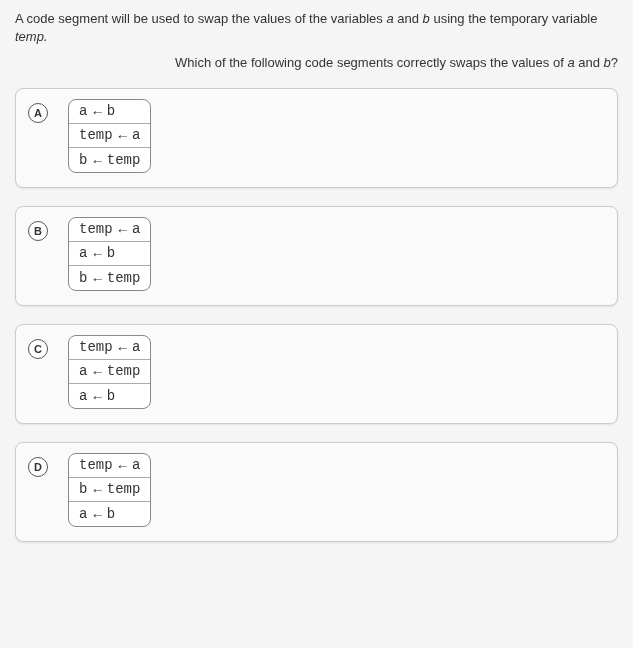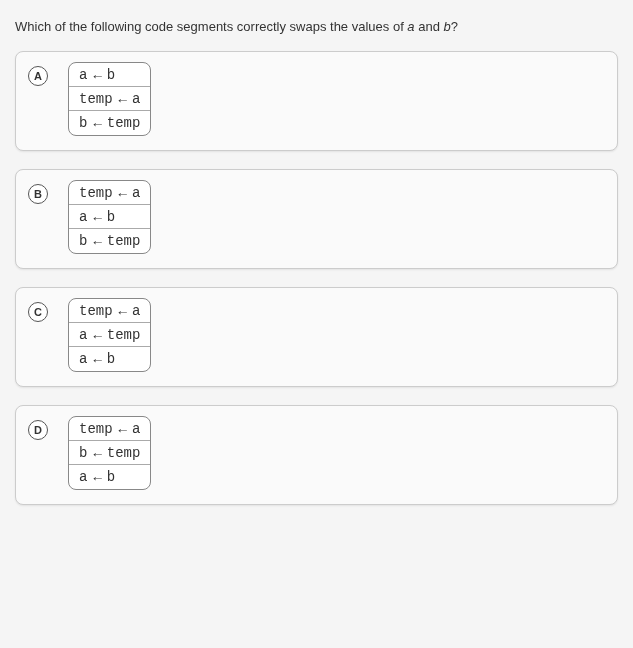--- a/index.html
+++ b/index.html
@@ -81,21 +81,24 @@
       letter-spacing: -1px;
     }
     .token {
       font-family: 'Courier New', monospace;
     }
   </style>
 </head>
 <body>
 
 <div class="question-text">
-  <p style="margin-top:8px;">
+  <p>
+    <span>A code segment will be used to swap the values of the variables </span><span class="italic">a</span><span> and </span><span class="italic">b</span><span> using the temporary variable </span><span class="italic">temp.</span>
+  </p>
+  <p style="margin-top:8px;text-align:right;">
     <span>Which of the following code segments correctly swaps the values of </span><span class="italic">a</span><span> and </span><span class="italic">b</span><span>?</span>
   </p>
 </div>
 
 <div class="options-container">
 
   <div class="option">
     <div class="option-letter">A</div>
     <div class="code-block">
       <div class="code-line">

